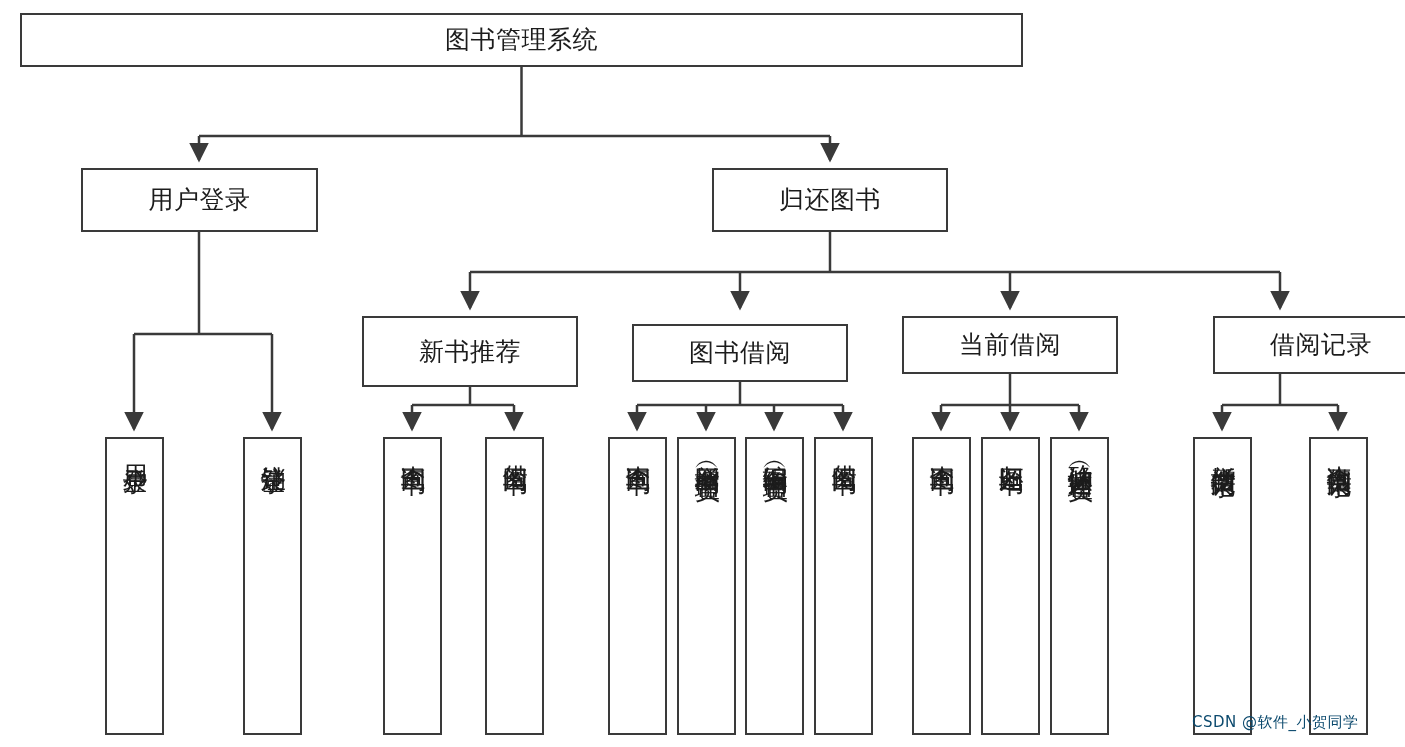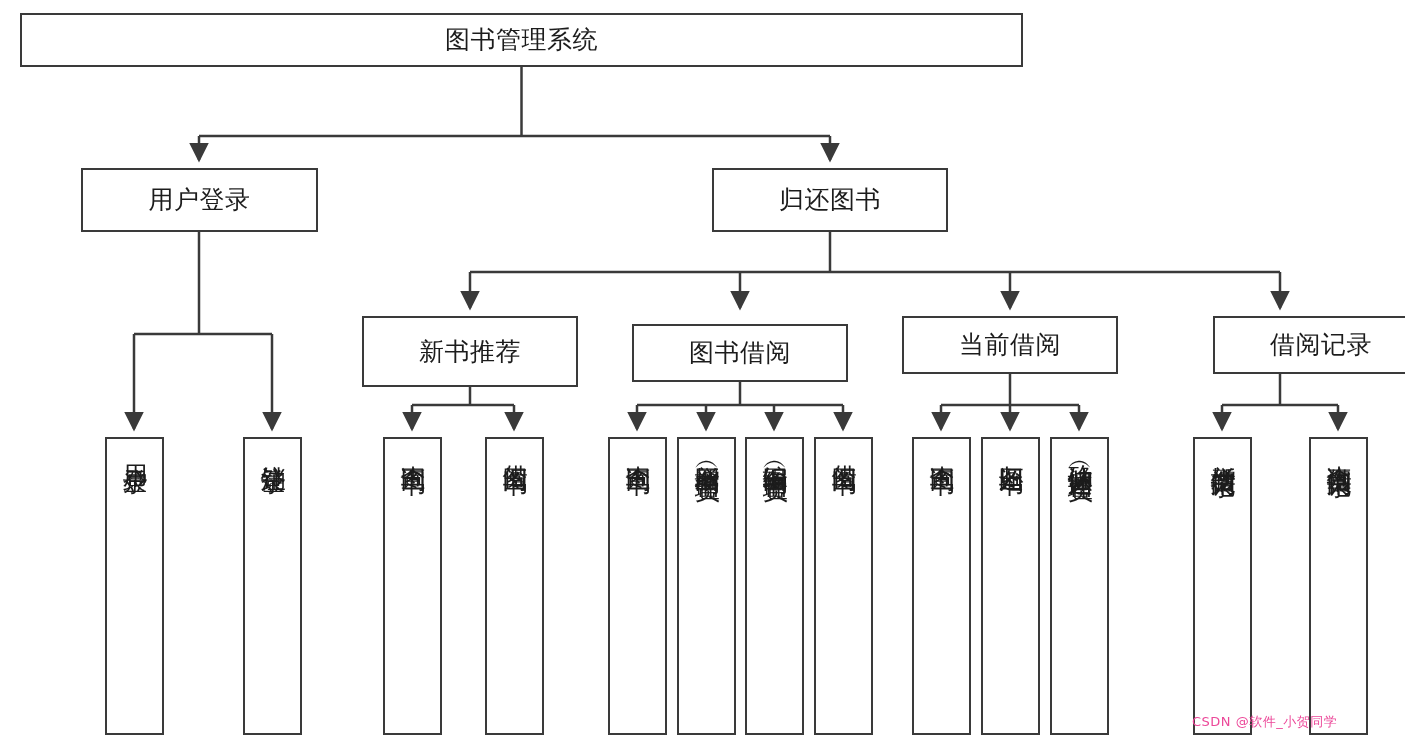--- a/index.html
+++ b/index.html
@@ -62,22 +62,22 @@
     text-orientation: upright;
     font-size: 25px;
     line-height: 1.05;
     letter-spacing: 2px;
     white-space: nowrap;
   }
   #watermark {
     position: absolute;
     left: 1192px;
     top: 713px;
-    font-size: 13px;
-    color: #ec4899;
+    font-size: 15px;
+    color: #0c4a6e;
     letter-spacing: 0.5px;
     white-space: nowrap;
     z-index: 3;
   }
 </style>
 </head>
 <body>
 
 <div id="canvas">
 

